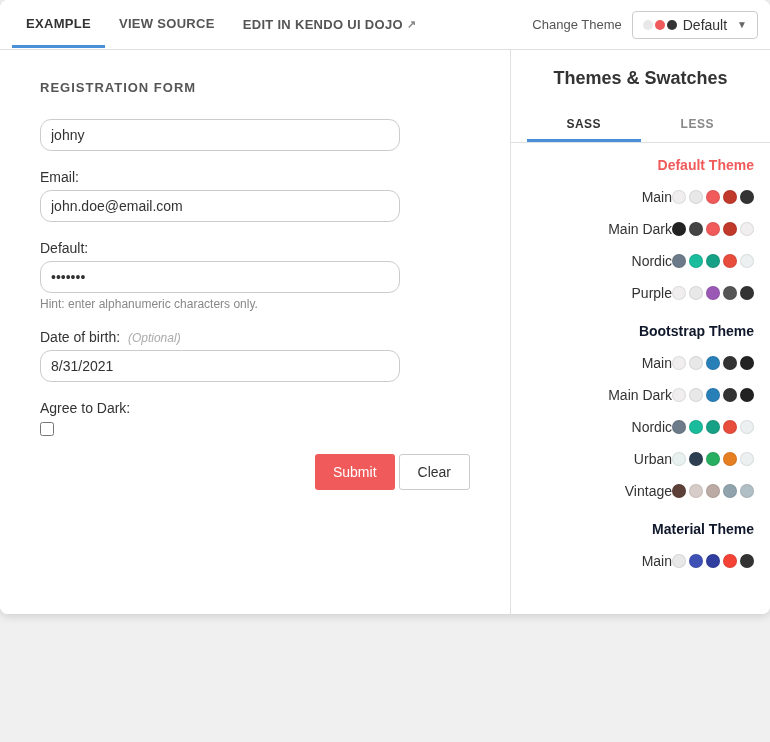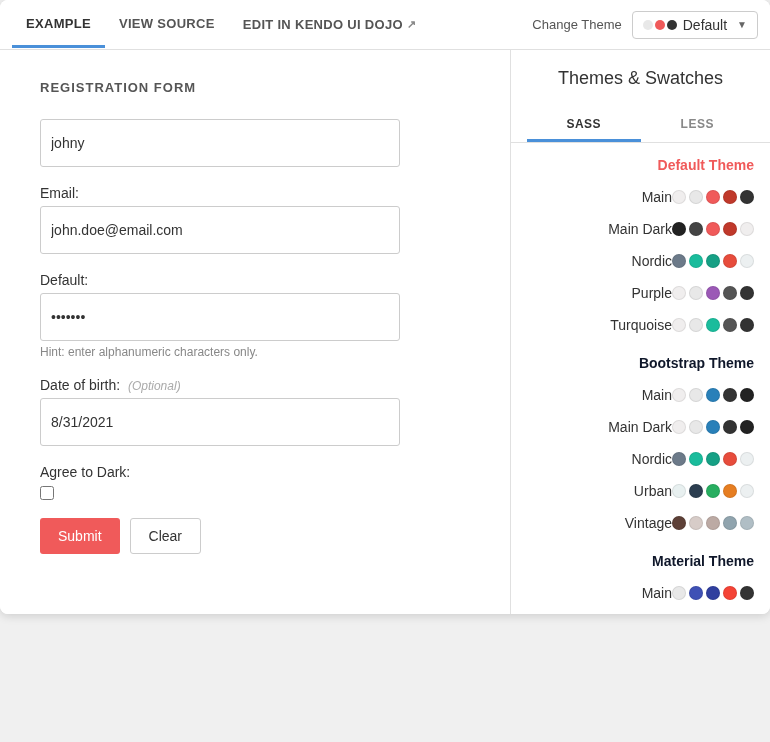--- a/index.html
+++ b/index.html
@@ -143,22 +143,22 @@
     .optional-label {
       font-size: 12px;
       color: #aaa;
       font-style: italic;
     }
 
     .form-input {
       width: 100%;
       max-width: 360px;
       border: 1px solid #ccc;
-      border-radius: 3px;
-      padding: 15px 10px;
+      border-radius: 11px;
+      padding: 7px 10px;
       font-size: 14px;
       color: #333;
       outline: none;
     }
 
     .hint-text {
       font-size: 12px;
       color: #888;
       margin-top: 4px;
     }
@@ -171,22 +171,23 @@
     }
 
     .form-checkbox {
       width: 14px;
       height: 14px;
       cursor: pointer;
     }
 
     .btn-row {
       display: flex;
-      gap: 10px;
+      gap: 4px;
       margin-top: 10px;
+      justify-content: flex-end;
     }
 
     .btn-submit {
       background: #f05a5a;
       color: white;
       border: none;
       border-radius: 3px;
       padding: 9px 18px;
       font-size: 14px;
       cursor: pointer;
@@ -209,21 +210,21 @@
       background: white;
       border-left: 1px solid #e0e0e0;
       display: flex;
       flex-direction: column;
       overflow: hidden;
     }
 
     .themes-header {
       padding: 18px 16px 0;
       font-size: 18px;
-      font-weight: 400;
+      font-weight: 700;
       color: #333;
       text-align: center;
     }
 
     .themes-tabs {
       display: flex;
       padding: 10px 16px 0;
       border-bottom: 1px solid #e0e0e0;
       margin-top: 10px;
     }
@@ -417,30 +418,20 @@
           <span class="theme-name">Purple</span>
           <div class="swatch-group">
             <span class="swatch" style="background:#f0eeee;"></span>
             <span class="swatch" style="background:#e8e8e8;"></span>
             <span class="swatch" style="background:#9b59b6;"></span>
             <span class="swatch" style="background:#555;"></span>
             <span class="swatch" style="background:#333;"></span>
           </div>
         </div>
 
-        <div class="theme-row">
-          <span class="theme-name">Turquoise</span>
-          <div class="swatch-group">
-            <span class="swatch" style="background:#f0eeee;"></span>
-            <span class="swatch" style="background:#e8e8e8;"></span>
-            <span class="swatch" style="background:#1abc9c;"></span>
-            <span class="swatch" style="background:#555;"></span>
-            <span class="swatch" style="background:#333;"></span>
-          </div>
-        </div>
 
         <div class="theme-section-title blue">Bootstrap Theme</div>
 
         <div class="theme-row">
           <span class="theme-name">Main</span>
           <div class="swatch-group">
             <span class="swatch" style="background:#f0eeee;"></span>
             <span class="swatch" style="background:#e8e8e8;"></span>
             <span class="swatch" style="background:#2980b9;"></span>
             <span class="swatch" style="background:#333;"></span>

